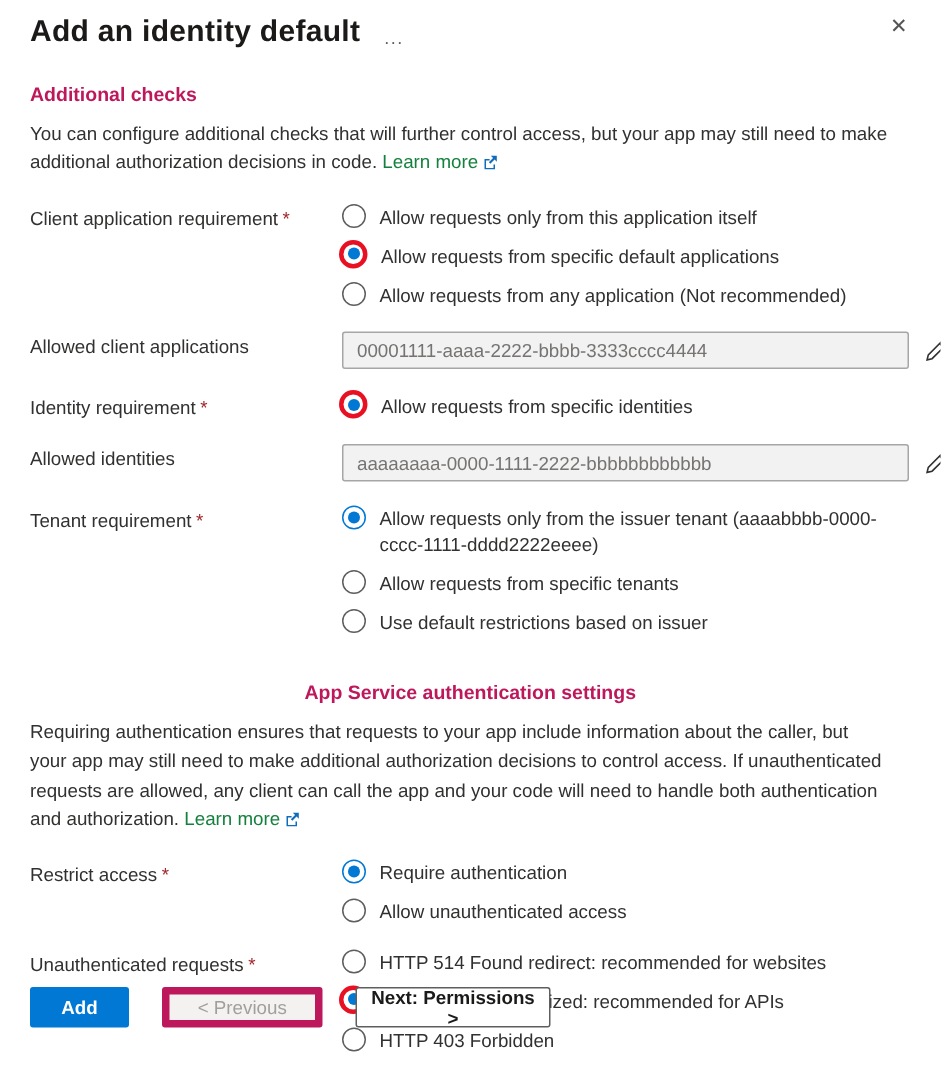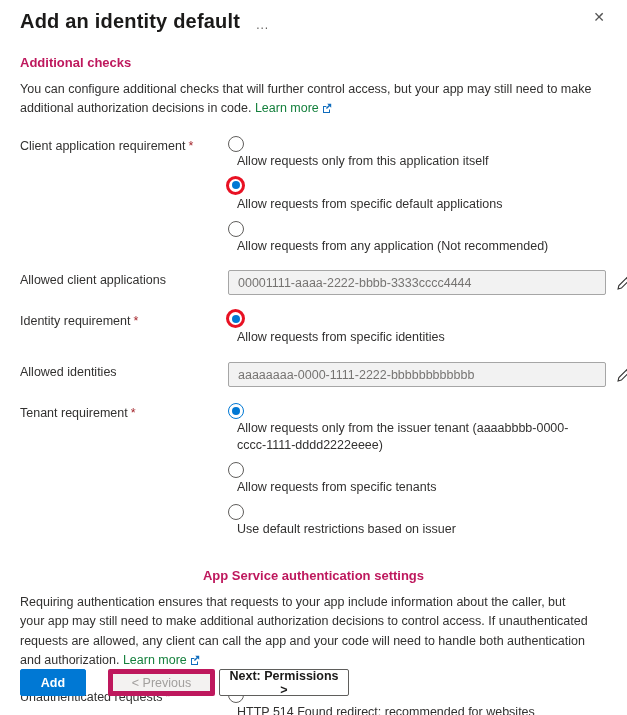--- a/index.html
+++ b/index.html
@@ -21,46 +21,46 @@
   .sec-desc { margin-top:10px; line-height:1.55; max-width:572px; color:#323130; }
   .link { color:#15803d; text-decoration:none; cursor:pointer; }
   .ext-icon { display:inline-block; margin-left:3px; vertical-align:-1px; }
 
   
   .row { display:grid; grid-template-columns:208px 1fr; margin-top:16px; }
   .flabel { padding-top:3px; color:#323130; }
   .req { color:#a4262c; margin-left:3px; }
 
   
-  .opt { display:flex; align-items:flex-start; margin-bottom:8px; cursor:pointer;flex-direction:column; }
+  .opt { display:flex; align-items:flex-start; margin-bottom:8px; cursor:pointer; }
   .opt:last-child { margin-bottom:0; }
   .opt-label { margin-left:9px; line-height:1.35; max-width:352px; padding-top:1px; }
   .radio {
     width:16px; height:16px; border-radius:50%; border:1px solid #605e5c; background:#fff;
     flex:none; display:flex; align-items:center; justify-content:center; margin-top:0;
   }
   .radio.selected { border-color:#0078d4; }
   .radio.selected::after { content:""; width:8px; height:8px; border-radius:50%; background:#0078d4; }
   .radio.hl { width:19px; height:19px; border:3px solid #e81123; margin:-2px 0 0 -2px; }
   .radio.hl::after { width:8px; height:8px; }
 
   
   .input-wrap { display:flex; align-items:center; }
   .text-input {
     width:378px; height:25px; background:#f2f2f2; border:1px solid #a6a6a6; border-radius:2px;
     color:#767472; font-size:12.5px; padding:0 9px; font-family:"Liberation Sans", sans-serif;
   }
   .pencil { margin-left:9px; cursor:pointer; display:inline-flex; }
 
   
-  .footer { position:absolute; left:20px; bottom:19px; display:flex; align-items:center; }
+  .footer { position:absolute; left:20px; bottom:30px; display:flex; align-items:center; }
   .btn { font-size:12.5px; height:27px; display:inline-flex; align-items:center; justify-content:center; cursor:pointer; border-radius:2px; }
   .btn-primary { background:#0078d4; border:1px solid #0078d4; color:#fff; font-weight:700; width:66px; }
   .btn-disabled { background:#f3f2f1; border:5px solid #be185d; color:#a19f9d; width:107px; margin-left:22px; cursor:default; }
-  .btn-secondary { background:#fff; border:1px solid #5f5e5c; color:#1b1a19; font-weight:600; width:130px; margin-left:4px; }
+  .btn-secondary { background:#fff; border:1px solid #5f5e5c; color:#1b1a19; font-weight:600; width:130px; margin-left:22px; }
 </style>
 </head>
 <body>
 
 <div class="panel">
 
   <div class="hdr">
     <span class="hdr-title">Add an identity default</span>
     <span class="hdr-ellipsis">...</span>
   </div>
@@ -155,20 +155,35 @@
 
   <div class="sec-heading" style="margin-top:30px;text-align:center;">App Service authentication settings</div>
   <div class="sec-desc">
     <span>Requiring authentication ensures that requests to your app include information about the caller, but your app may still need to make additional authorization decisions to control access. If unauthenticated requests are allowed, any client can call the app and your code will need to handle both authentication and authorization.</span>
     <a class="link">Learn more</a><span class="ext-icon"><svg width="10" height="10" viewBox="0 0 10 10">
           <path d="M1 3h3.4v1H2v5h5V6.6h1V10H1z" fill="#0f6cbd"></path>
           <path d="M5.2 0.8H9.2v4L7.7 3.3 4.9 6.1 3.9 5.1 6.7 2.3z" fill="#0f6cbd"></path>
         </svg></span>
   </div>
 
+  <div class="row">
+    <div class="flabel">
+      <span>Restrict access</span><span class="req">*</span>
+    </div>
+    <div>
+      <div class="opt">
+        <span class="radio selected"></span>
+        <span class="opt-label">Require authentication</span>
+      </div>
+      <div class="opt">
+        <span class="radio"></span>
+        <span class="opt-label">Allow unauthenticated access</span>
+      </div>
+    </div>
+  </div>
 
   <div class="row">
     <div class="flabel">
       <span>Unauthenticated requests</span><span class="req">*</span>
     </div>
     <div>
       <div class="opt">
         <span class="radio"></span>
         <span class="opt-label">HTTP 514 Found redirect: recommended for websites</span>
       </div>

